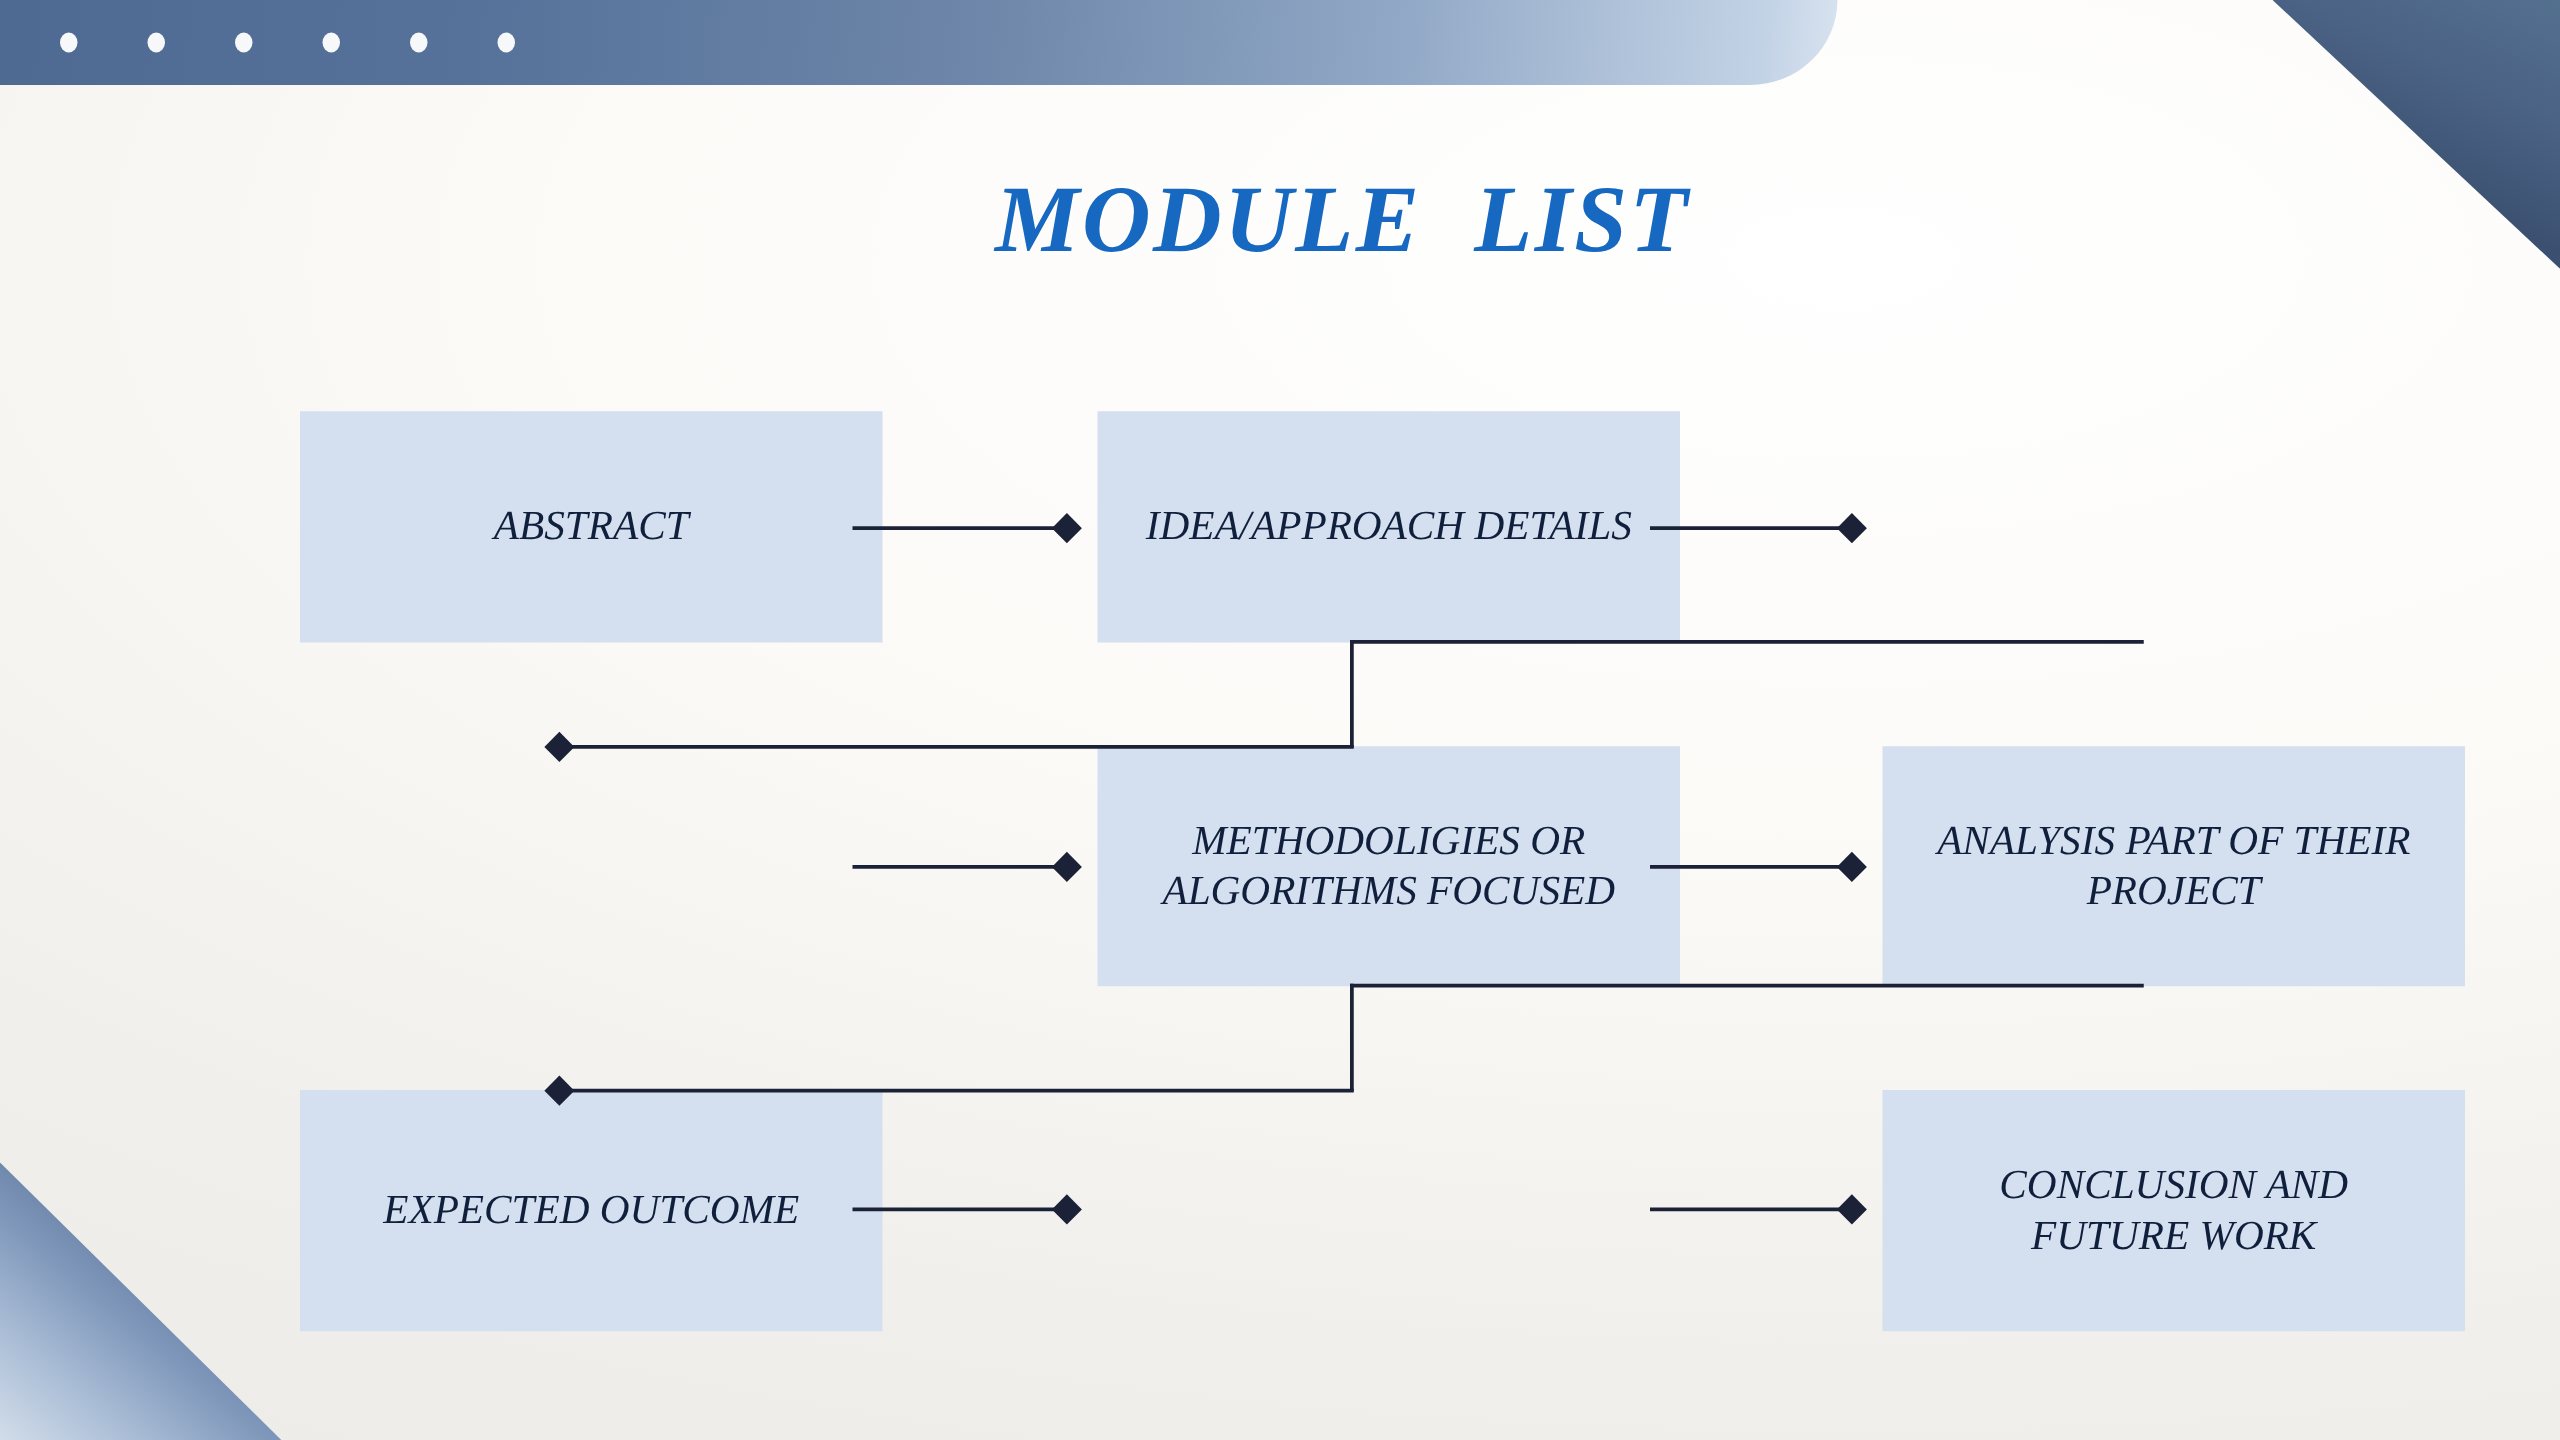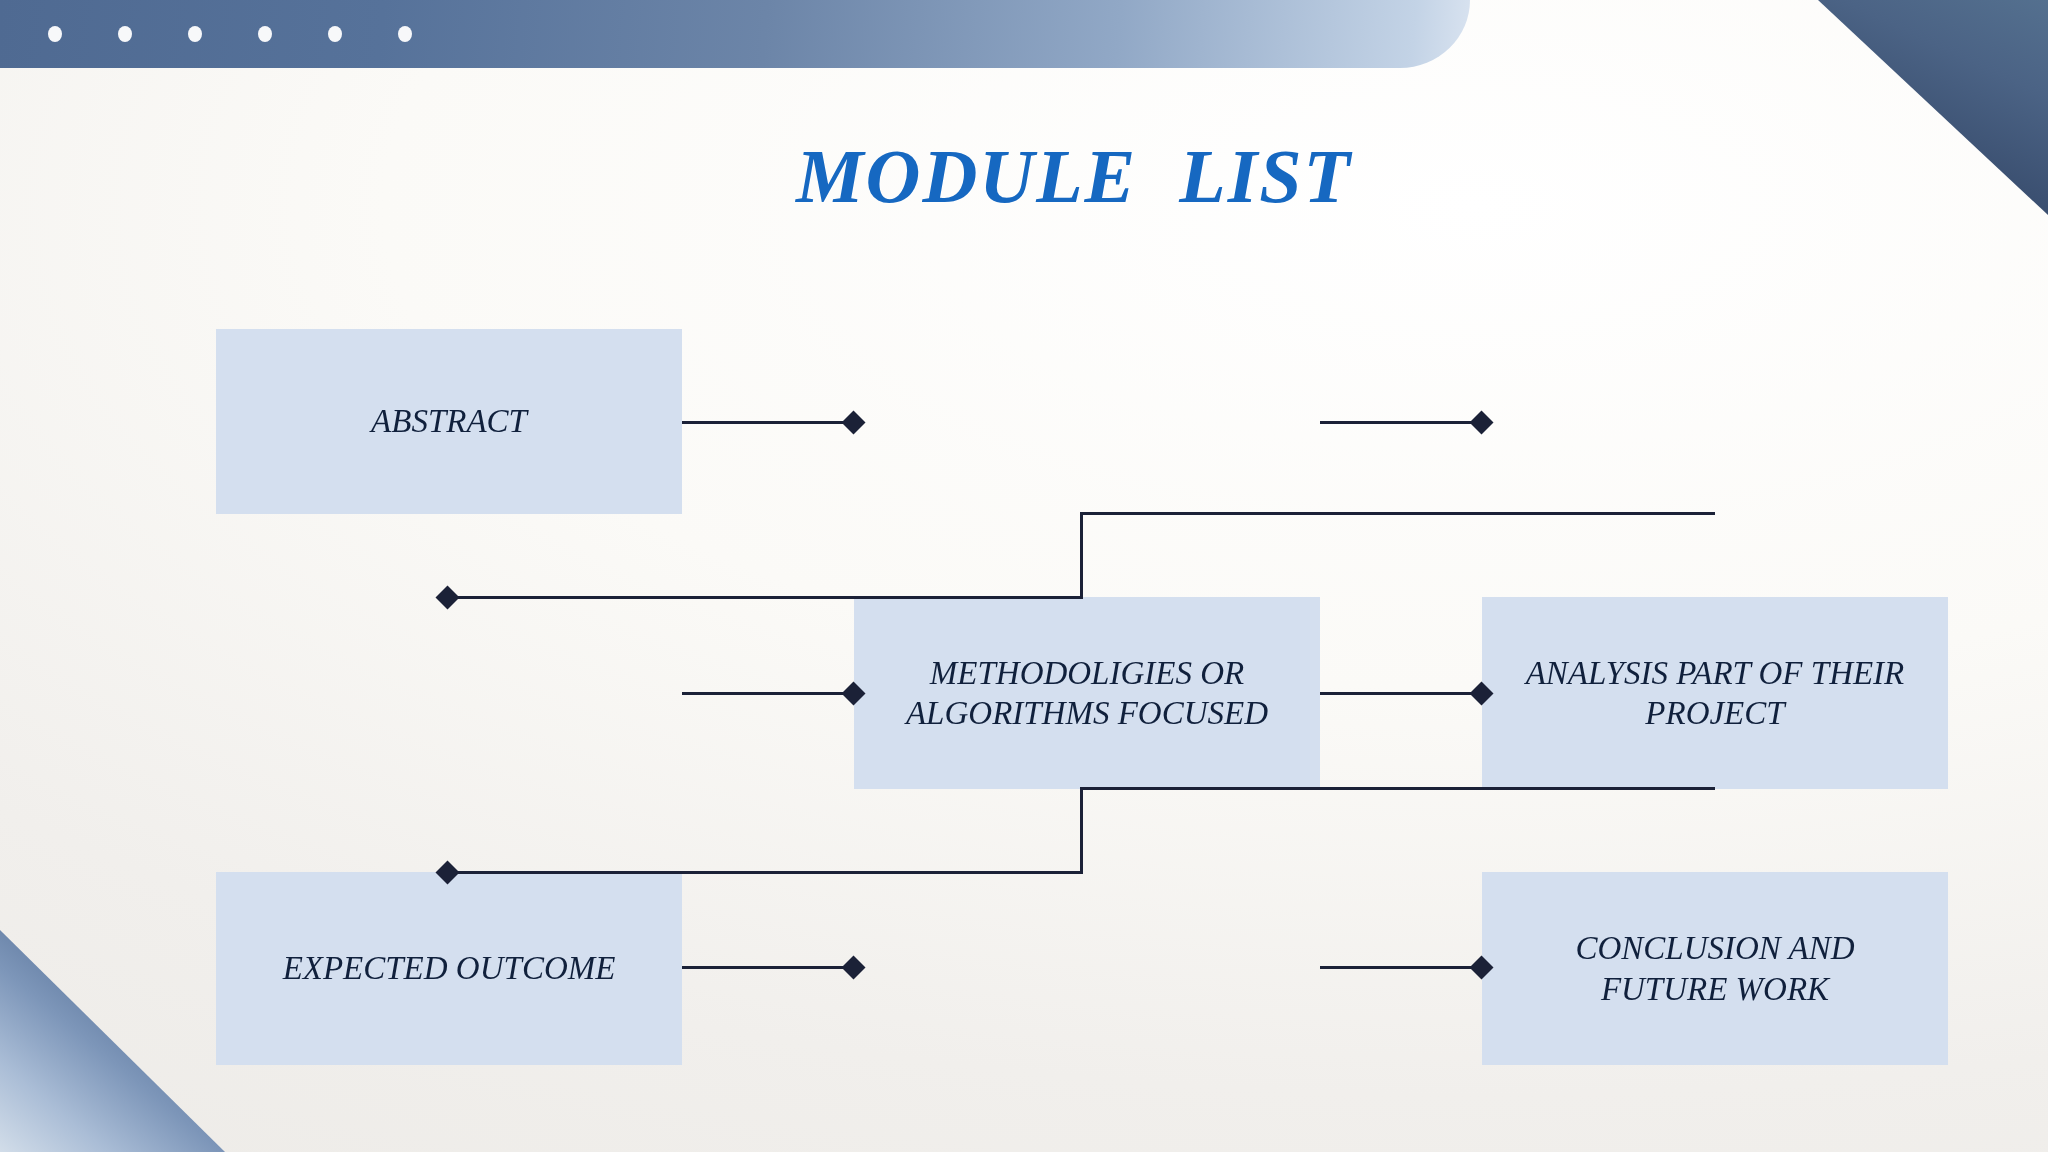--- a/index.html
+++ b/index.html
@@ -43,21 +43,21 @@
     font-size:76px;font-weight:bold;letter-spacing:2px;
     color:#1668c1;white-space:pre;
     text-shadow:1px 1px 0 rgba(255,255,255,.45);
   }
 
   
   .box{
     position:absolute;background:#d4dfef;
     display:flex;align-items:center;justify-content:center;
     color:#10203c;font-size:33px;line-height:1.22;text-align:center;
-    padding:0 14px;box-sizing:border-box;
+    padding:0 14px;box-sizing:border-box;margin-left:24px;
   }
   .box span{display:block;white-space:pre-line;}
 
   
   .c1{left:216px;width:466px;}
   .c2{left:854px;width:466px;}
   .c3{left:1482px;width:466px;}
   
   .r1{top:329px;height:185px;}
   .r2{top:597px;height:192px;}
@@ -86,20 +86,23 @@
       <div class="dot"></div>
     </div>
   </div>
   <div class="corner-tr"></div>
   <div class="corner-bl"></div>
 
   <div class="title">MODULE  LIST</div>
 
   <div class="box c1 r1">
     <span>ABSTRACT</span>
+  </div>
+  <div class="box c2 r1">
+    <span>IDEA/APPROACH DETAILS</span>
   </div>
 
   <div class="box c2 r2">
     <span>METHODOLIGIES OR
 ALGORITHMS FOCUSED</span>
   </div>
   <div class="box c3 r2">
     <span>ANALYSIS PART OF THEIR
 PROJECT</span>
   </div>

